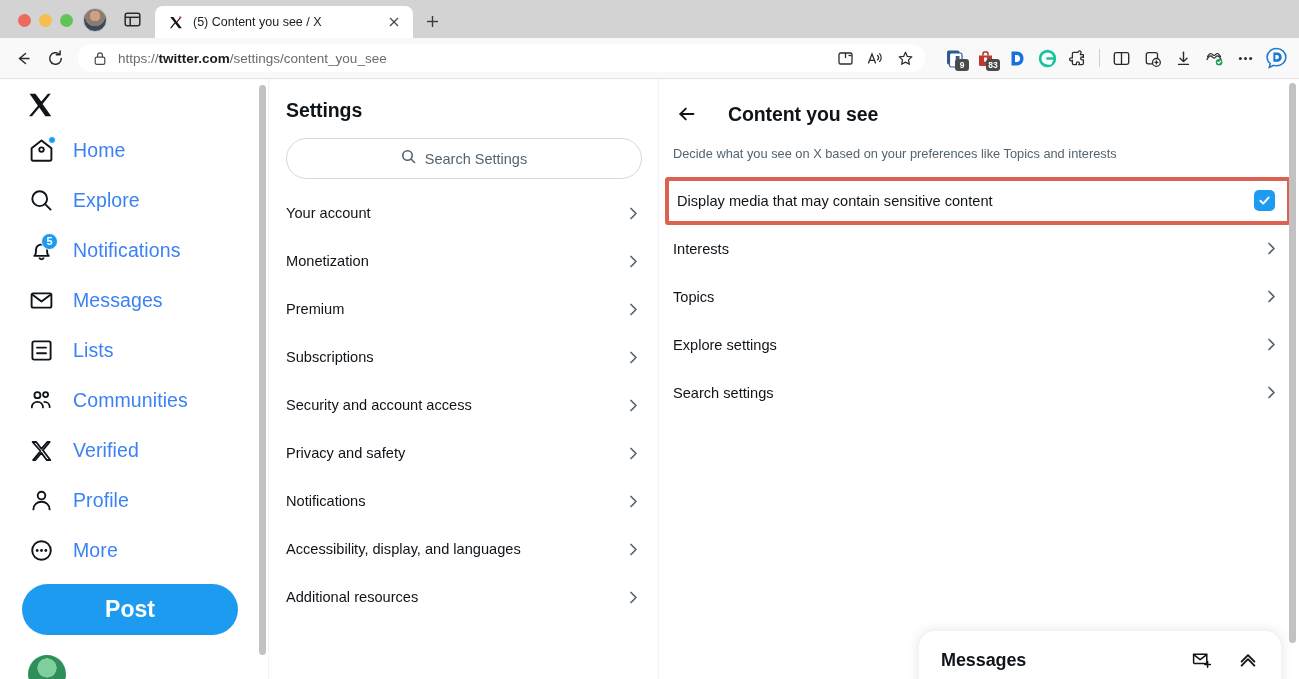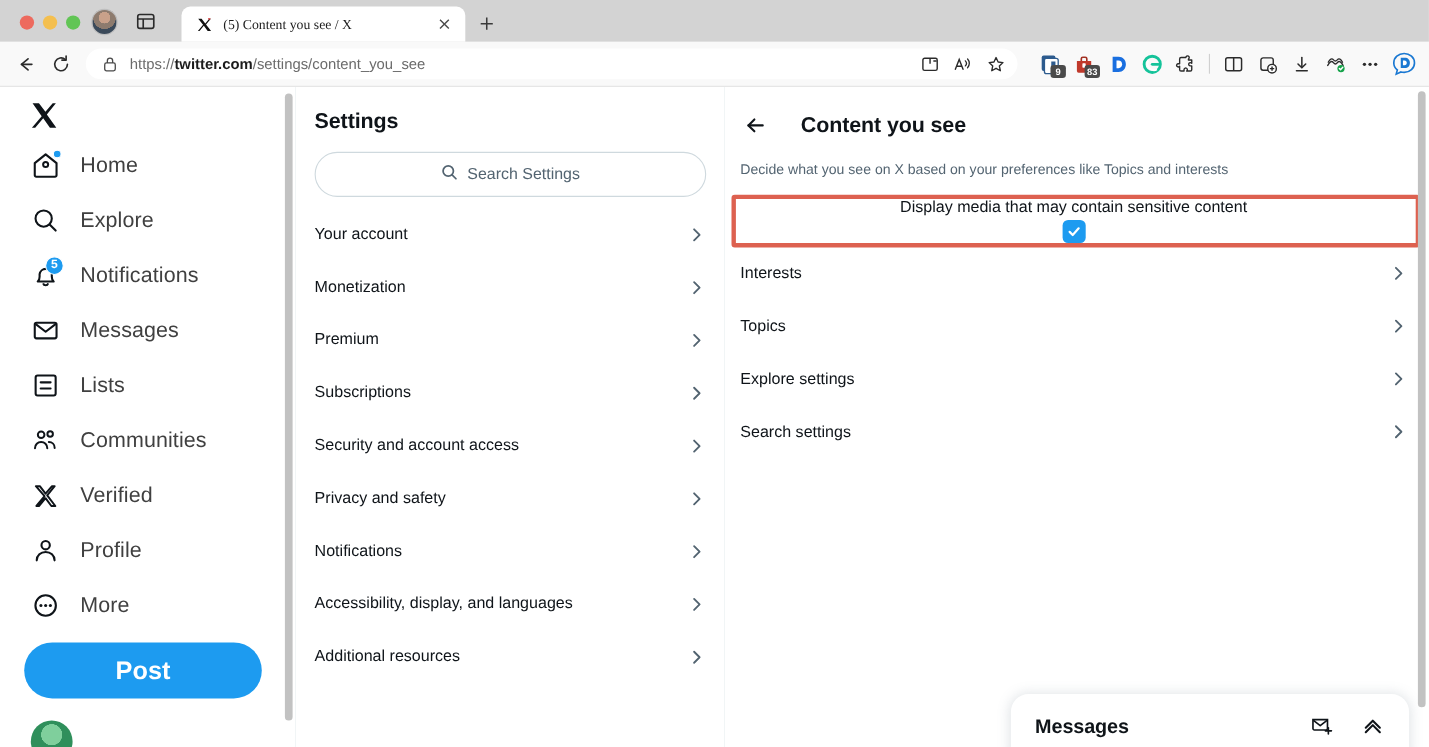--- a/index.html
+++ b/index.html
@@ -29,22 +29,21 @@
   }
   .tablist-btn {
     width: 30px; height: 28px; margin: 0 6px 5px 10px;
     display: flex; align-items: center; justify-content: center;
   }
 
   .tab {
     height: 32px; min-width: 258px; max-width: 258px;
     background: #fff; border-radius: 8px 8px 0 0;
     display: flex; align-items: center; gap: 9px; padding: 0 8px 0 12px;
-    margin-left: 12px;
-    font-family: Liberation Serif, serif;
+    margin-left: 2px;
   }
   .tab-favicon { width: 17px; height: 17px; flex: 0 0 17px; position: relative; }
   .tab-title {
     font-size: 12.5px; color: #1c1c1c; white-space: nowrap;
     overflow: hidden; text-overflow: ellipsis; flex: 1;
   }
   .tab-close, .tab-new {
     width: 22px; height: 22px; display: flex;
     align-items: center; justify-content: center; flex: 0 0 22px;
   }
@@ -89,21 +88,21 @@
     width: 268px; flex: 0 0 268px; position: relative;
     padding: 6px 0 0 22px; background: #fff;
   }
   .x-logo { width: 48px; height: 40px; display: flex; align-items: center; padding-left: 6px; }
   .nav-item {
     display: flex; align-items: center; gap: 18px;
     height: 50px; padding-left: 6px; border-radius: 25px;
     max-width: 220px;
   }
   .nav-ico { width: 27px; height: 27px; position: relative; flex: 0 0 27px; }
-  .nav-label { font-size: 19.5px; color: #404040; letter-spacing: 0.1px; }
+  .nav-label { font-size: 19.5px; color: #3b82f6; letter-spacing: 0.1px; }
   .dot-badge {
     position: absolute; top: -1px; right: -1px; width: 8px; height: 8px;
     border-radius: 50%; background: #1d9bf0; border: 1.5px solid #fff;
   }
   .num-badge {
     position: absolute; top: -4px; left: 13px; min-width: 17px; height: 17px;
     background: #1d9bf0; color: #fff; font-size: 11px; font-weight: 700;
     border-radius: 9px; display: flex; align-items: center;
     justify-content: center; border: 1.5px solid #fff; padding: 0 3px;
   }
@@ -152,21 +151,21 @@
   
   .main-col { flex: 1; background: #fff; position: relative; padding-top: 6px; min-width: 0; }
   .main-head { display: flex; align-items: center; gap: 24px; padding: 12px 0 14px 11px; }
   .back-btn { width: 34px; height: 34px; display: flex; align-items: center; justify-content: center; border-radius: 50%; flex: none; }
   .main-title { font-size: 19.5px; font-weight: 800; color: #0f1419; letter-spacing: -0.1px; }
   .main-desc { font-size: 12.8px; color: #536471; padding: 0 16px 14px 14px; line-height: 1.4; }
 
   .highlight-row {
     margin: 0 8px 0 6px; border: 4px solid #dd6150; border-radius: 3px;
     background: #fff; height: 48px; display: flex; align-items: center;
-    justify-content: space-between; padding: 0 12px 0 8px; flex-direction: column;
+    justify-content: space-between; padding: 0 12px 0 8px;
   }
   .mrow {
     height: 48px; display: flex; align-items: center;
     justify-content: space-between; padding: 0 20px 0 14px;
   }
   .mrow-label, .hl-label { font-size: 14.6px; color: #0f1419; }
   .checkbox {
     width: 21px; height: 21px; border-radius: 5px; background: #1d9bf0;
     display: flex; align-items: center; justify-content: center; flex: none;
   }

